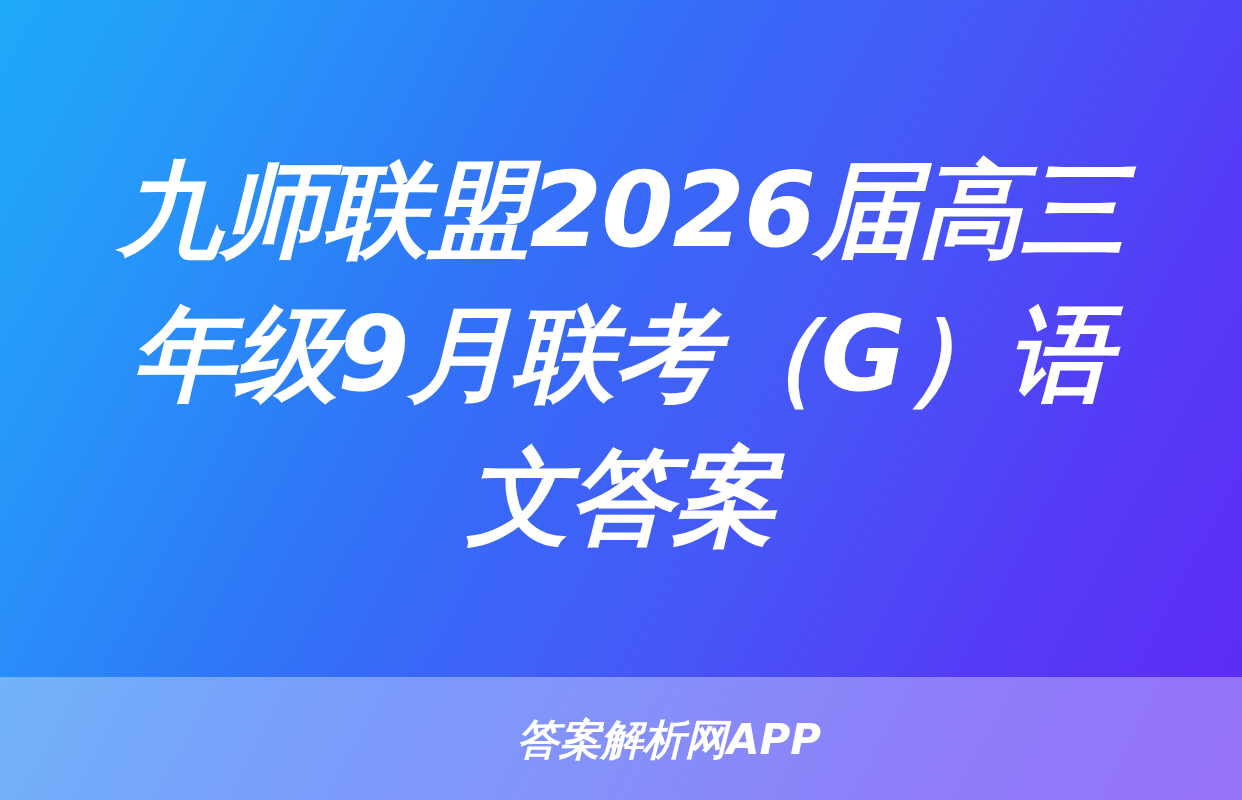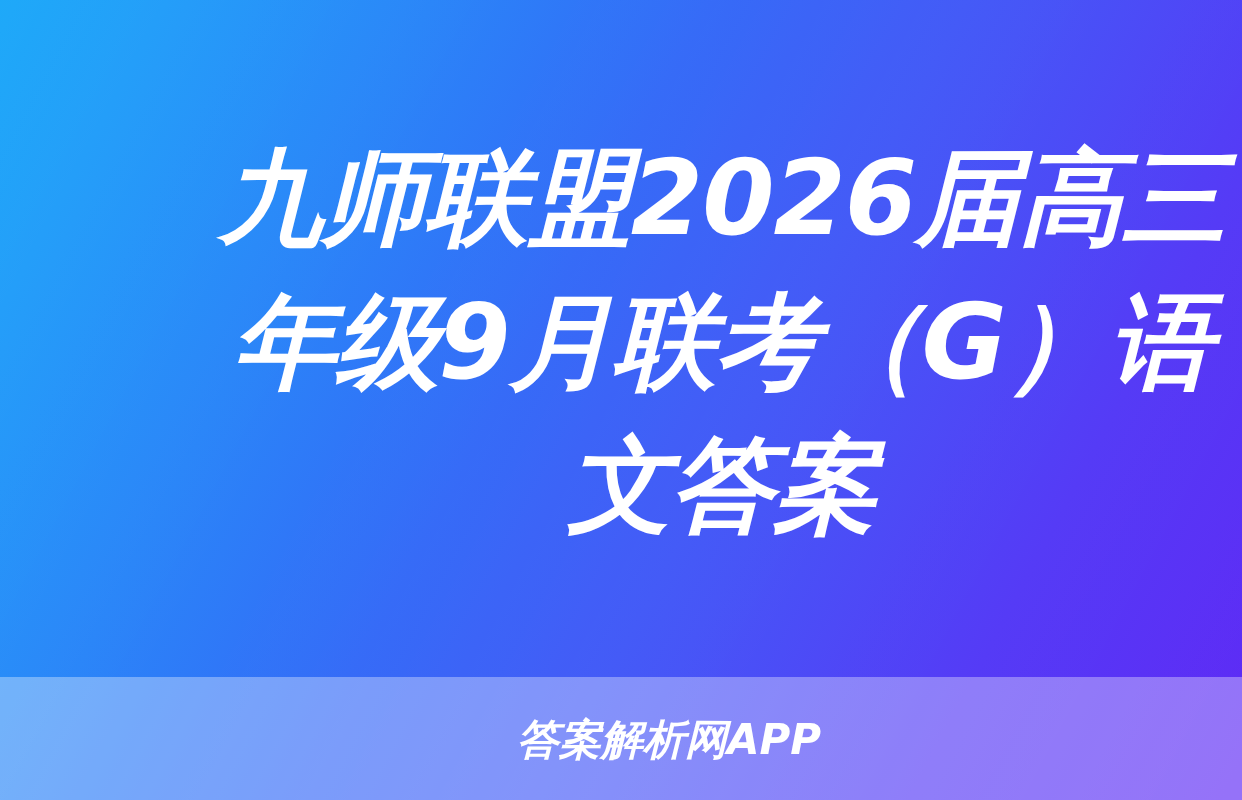--- a/index.html
+++ b/index.html
@@ -42,26 +42,26 @@
         rgba(255,255,255,0.00) 32%,
         rgba(255,255,255,0.025) 58%,
         rgba(255,255,255,0.00) 100%);
     pointer-events: none;
   }
 
   
   .title-zone {
     position: absolute;
     left: 0;
-    top: 0;
+    top: 12px;
     width: 1242px;
     height: 677px;
     display: flex;
     align-items: center;
-    justify-content: flex-end;
+    justify-content: center;
     z-index: 2;
   }
 
   .poster-title {
     width: 1040px;
     margin: 0;
     text-align: center;
     color: #ffffff;
     font-family: "DejaVu Sans", "Liberation Sans", sans-serif;
     font-size: 104px;

